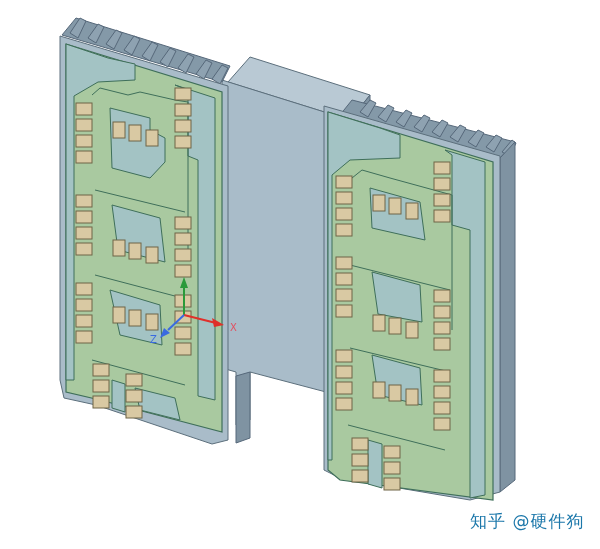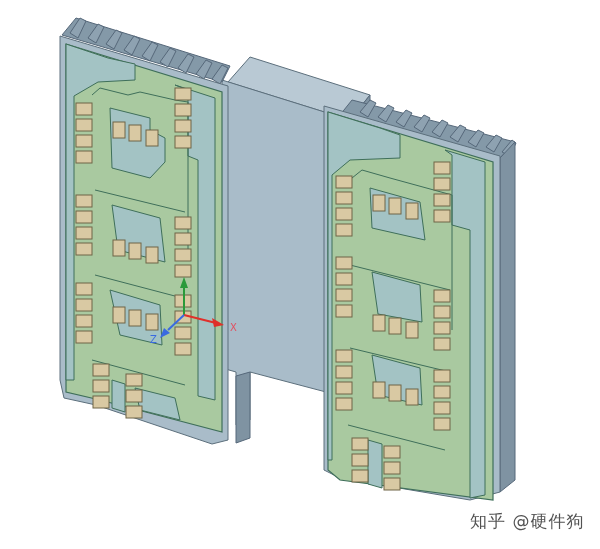--- a/index.html
+++ b/index.html
@@ -1,18 +1,18 @@
 <!DOCTYPE html>
 <html><head>
 <meta charset="utf-8">
 <style>
   html,body{margin:0;padding:0;background:#ffffff;}
   body{width:600px;height:549px;overflow:hidden;position:relative;font-family:"DejaVu Sans",sans-serif;}
   #viewport{position:absolute;left:0;top:0;width:600px;height:549px;}
-  .watermark{position:absolute;left:470px;top:510px;font-size:17px;color:#404040;letter-spacing:1px;opacity:.9;}
+  .watermark{position:absolute;left:470px;top:510px;font-size:17px;color:#0369a1;letter-spacing:1px;opacity:.9;}
   .pad{fill:#d9c9a3;stroke:#6f6446;stroke-width:1;}
   .trace{fill:none;stroke:#3f6f5a;stroke-width:1;}
   .pcb{fill:#a9c9a0;stroke:#3f6f5a;stroke-width:1.2;}
   .copper{fill:#a3c3c4;stroke:#3f6f5a;stroke-width:1;}
   .metal{fill:#a9bcc9;stroke:#5c6f7c;stroke-width:1;}
   .metal-dark{fill:#7f93a2;stroke:#56687a;stroke-width:1;}
   .metal-top{fill:#b9c9d4;stroke:#5c6f7c;stroke-width:1;}
   .fin{fill:#8499a8;stroke:#56687a;stroke-width:1;}
 </style>
 </head>

